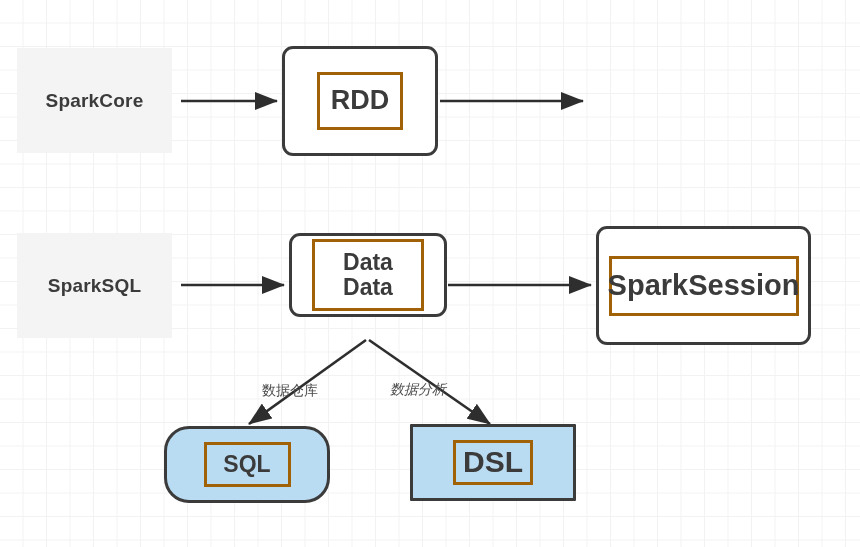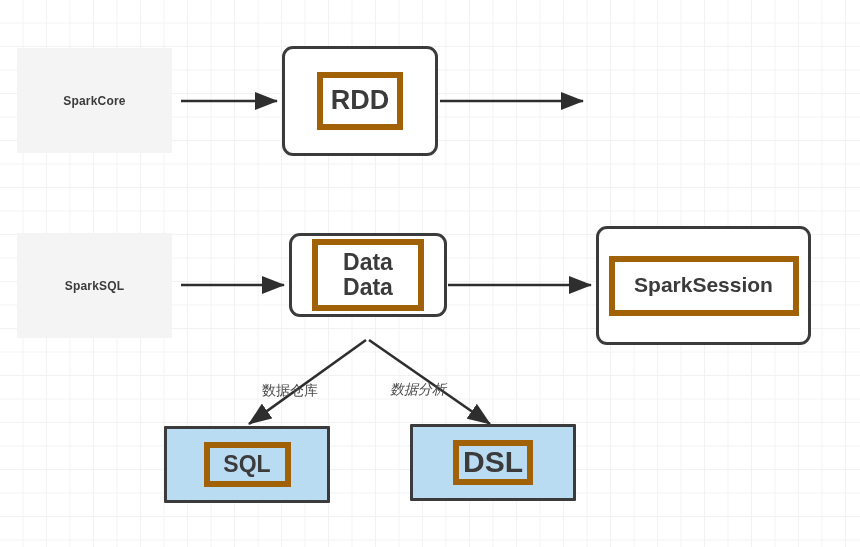--- a/index.html
+++ b/index.html
@@ -23,35 +23,35 @@
   }
   .layer-svg{position:absolute;left:0;top:0;width:860px;height:547px;}
 
   
   .node{position:absolute;box-sizing:border-box;display:flex;align-items:center;justify-content:center;}
 
   .node-plain{
     background:#f4f4f4;
     color:#3b3b3b;
     font-weight:bold;
-    font-size:12px;
+    font-size:19px;
     letter-spacing:.2px;
   }
   .node-round{
     background:#ffffff;
     border:3px solid #3b3b3b;
     border-radius:11px;
   }
   .node-square{
     background:#badcf2;
     border:3px solid #3b3b3b;
     border-radius:1px;
   }
   .redbox{
-    border:6px solid #a16207;
+    border:3px solid #a16207;
     background:transparent;
     display:flex;align-items:center;justify-content:center;
     box-sizing:border-box;
     color:#3b3b3b;
     font-weight:bold;
     text-align:center;
     line-height:1.08;
   }
   .edge-label{
     position:absolute;
@@ -102,26 +102,26 @@
   </div>
 
   <div class="node node-round" style="left:289px;top:233px;width:158px;height:84px;">
     <div class="redbox" style="width:112px;height:72px;font-size:23px;flex-direction:column;">
       <span>Data</span>
       <span>Data</span>
     </div>
   </div>
 
   <div class="node node-round" style="left:596px;top:226px;width:215px;height:119px;">
-    <div class="redbox" style="width:190px;height:60px;font-size:21px;">
+    <div class="redbox" style="width:190px;height:60px;font-size:29px;">
       <span>SparkSession</span>
     </div>
   </div>
 
-  <div class="node node-square" style="left:164px;top:426px;width:166px;height:77px;">
+  <div class="node node-square" style="left:164px;top:426px;width:166px;height:77px;border-radius:25px;">
     <div class="redbox" style="width:87px;height:45px;font-size:23px;">
       <span>SQL</span>
     </div>
   </div>
 
   <div class="node node-square" style="left:410px;top:424px;width:166px;height:77px;">
     <div class="redbox" style="width:80px;height:45px;font-size:30px;">
       <span>DSL</span>
     </div>
   </div>

